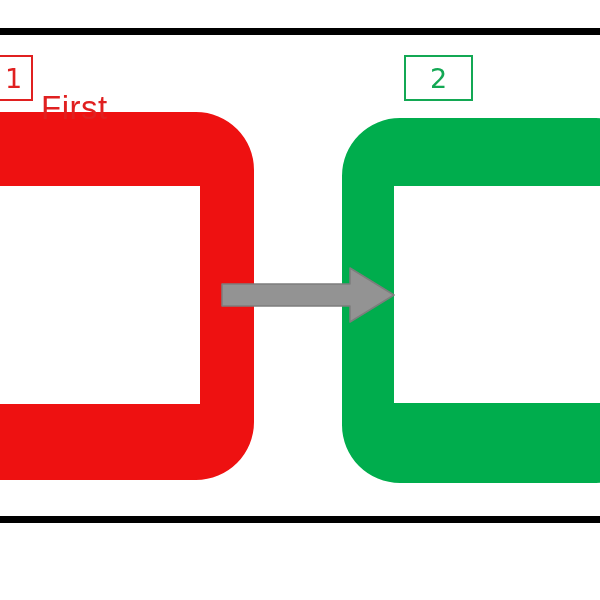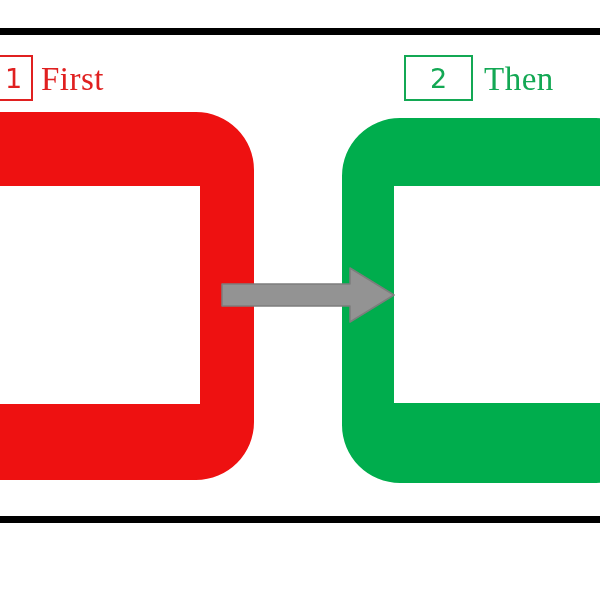--- a/index.html
+++ b/index.html
@@ -50,25 +50,26 @@
     left: 404px;
     top: 55px;
     width: 69px;
     height: 46px;
     border: 2px solid #13a854;
     color: #13a854;
   }
 
   .step-label {
     position: absolute;
-    font-family: Liberation Serif, serif;
+    font-family: Liberation Sans, sans-serif;
     font-size: 33px;
     line-height: 1;
     letter-spacing: 0.5px;
     white-space: nowrap;
+    margin-top: 28px;
   }
   #label-first {
     left: 41px;
     top: 63px;
     color: #e02020;
   }
   #label-then {
     left: 484px;
     top: 63px;
     color: #13a854;
@@ -116,17 +117,16 @@
   </div>
 
   <div class="num-box" id="step-1-box">
     <span>1</span>
   </div>
   <div class="step-label" id="label-first">First</div>
 
   <div class="num-box" id="step-2-box">
     <span>2</span>
   </div>
-  <div class="step-label" id="label-then">Then</div>
 
   <div class="rule" id="rule-bottom"></div>
 
 </div>
 
 </body></html>

